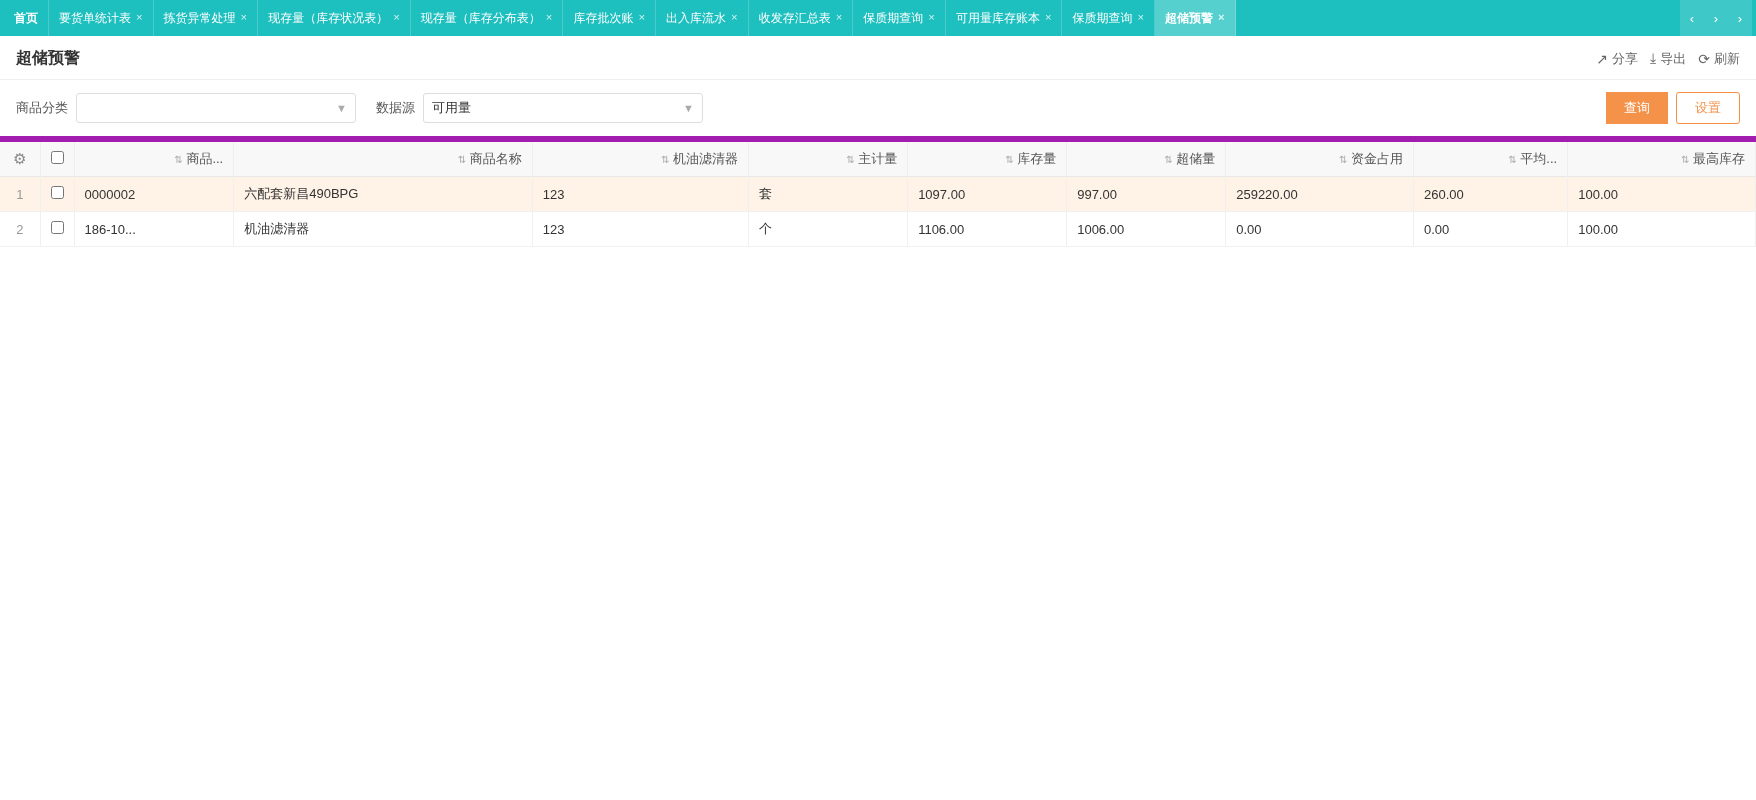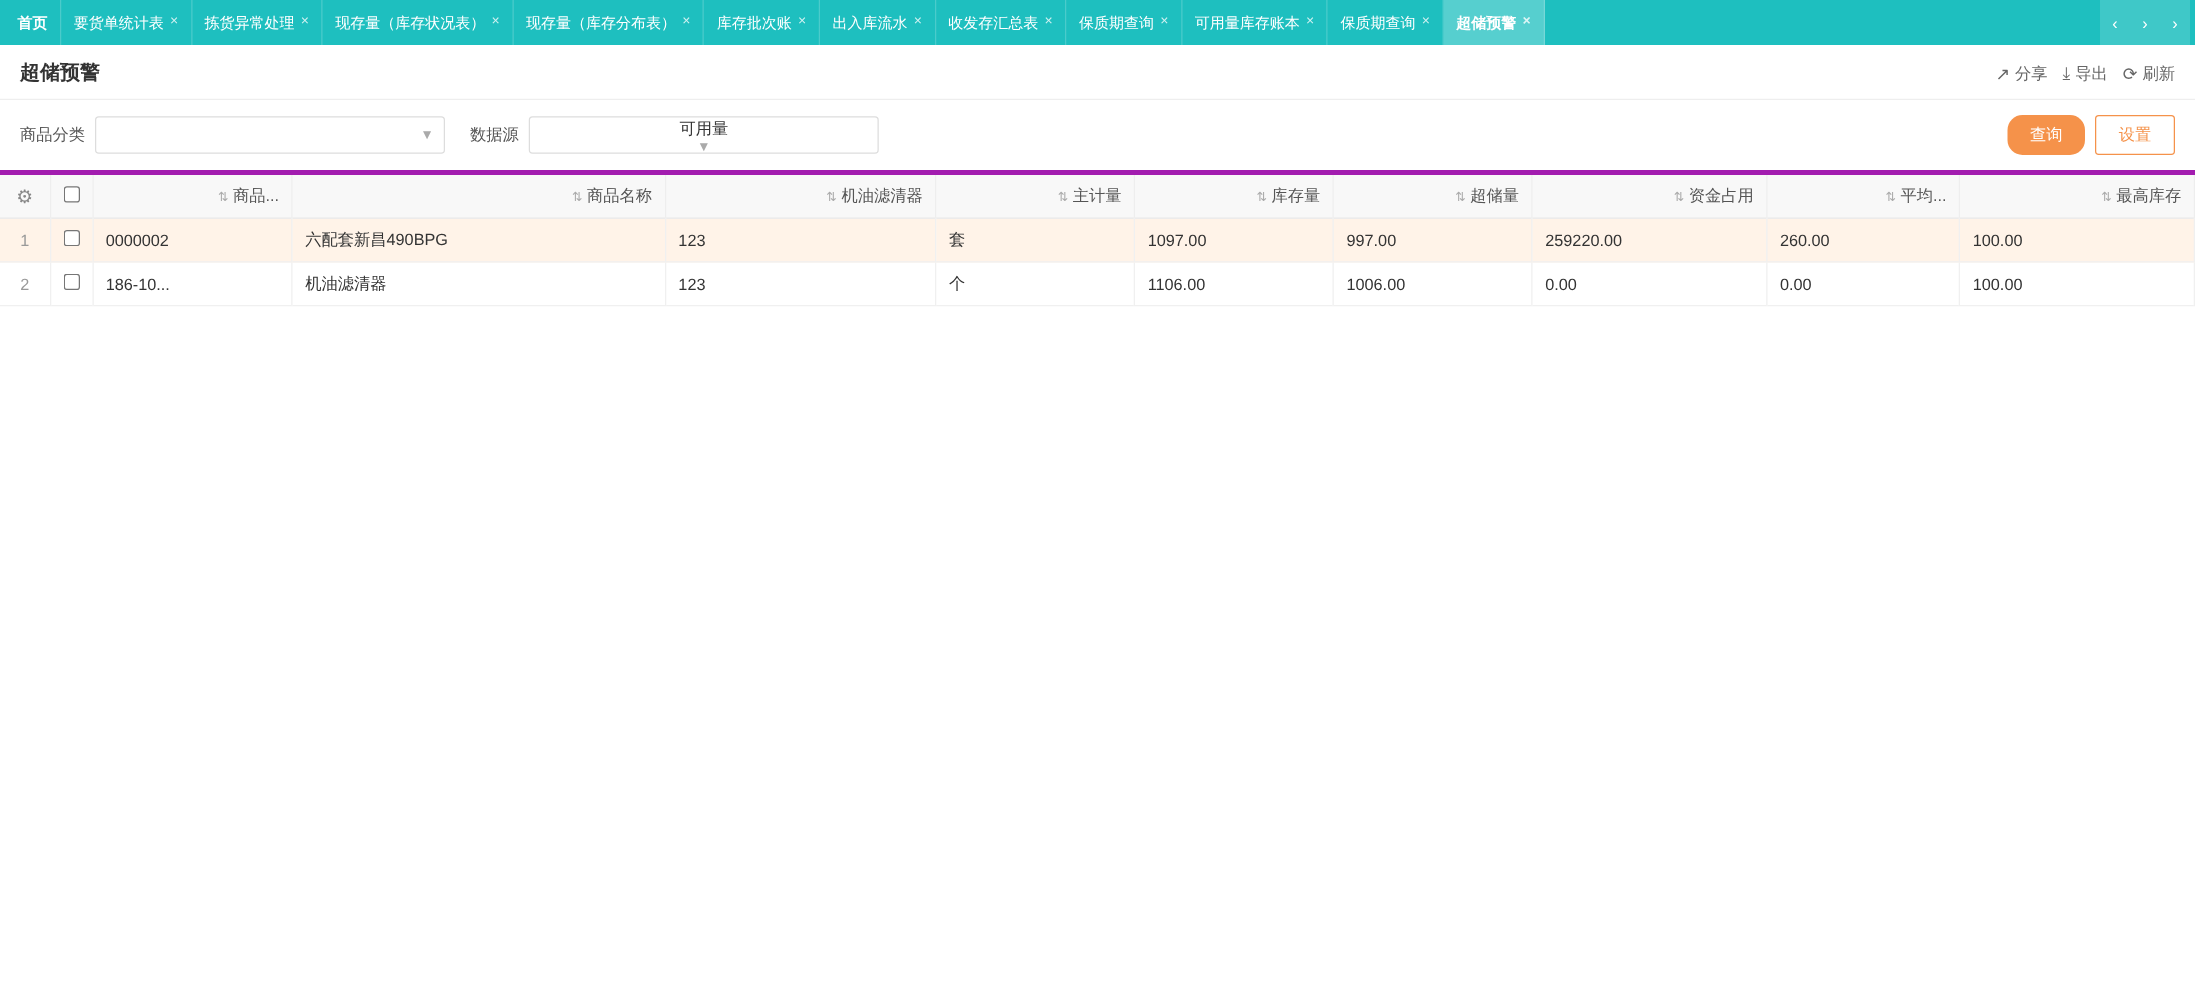--- a/index.html
+++ b/index.html
@@ -84,21 +84,21 @@
       font-size: 13px;
       cursor: pointer;
     }
 
     
     .filter-area {
       padding: 12px 16px;
       display: flex;
       align-items: center;
       gap: 20px;
-      border-bottom: 4px solid #a21caf;
+      border-bottom: 6px solid #a21caf;
     }
     .filter-group {
       display: flex;
       align-items: center;
       gap: 8px;
     }
     .filter-label {
       font-size: 13px;
       color: #555;
       white-space: nowrap;
@@ -123,21 +123,21 @@
     }
     .filter-actions {
       margin-left: auto;
       display: flex;
       gap: 8px;
     }
     .btn-query {
       background: #f5924a;
       color: #fff;
       border: none;
-      border-radius: 12px;
+      border-radius: 0;
       padding: 6px 18px;
       font-size: 13px;
       cursor: pointer;
     }
     .btn-settings {
       background: #fff;
       color: #f5924a;
       border: 1px solid #f5924a;
       border-radius: 3px;
       padding: 6px 18px;
@@ -274,21 +274,21 @@
   <div class="filter-area">
     <div class="filter-group">
       <span class="filter-label">商品分类</span>
       <div class="filter-select">
         <span></span>
         <span class="arrow-down">▼</span>
       </div>
     </div>
     <div class="filter-group">
       <span class="filter-label">数据源</span>
-      <div class="filter-select" style="width:280px;flex-direction:column;">
+      <div class="filter-select" style="width:280px;">
         <span>可用量</span>
         <span class="arrow-down">▼</span>
       </div>
     </div>
     <div class="filter-actions">
       <button class="btn-query">查询</button>
       <button class="btn-settings">设置</button>
     </div>
   </div>
 

